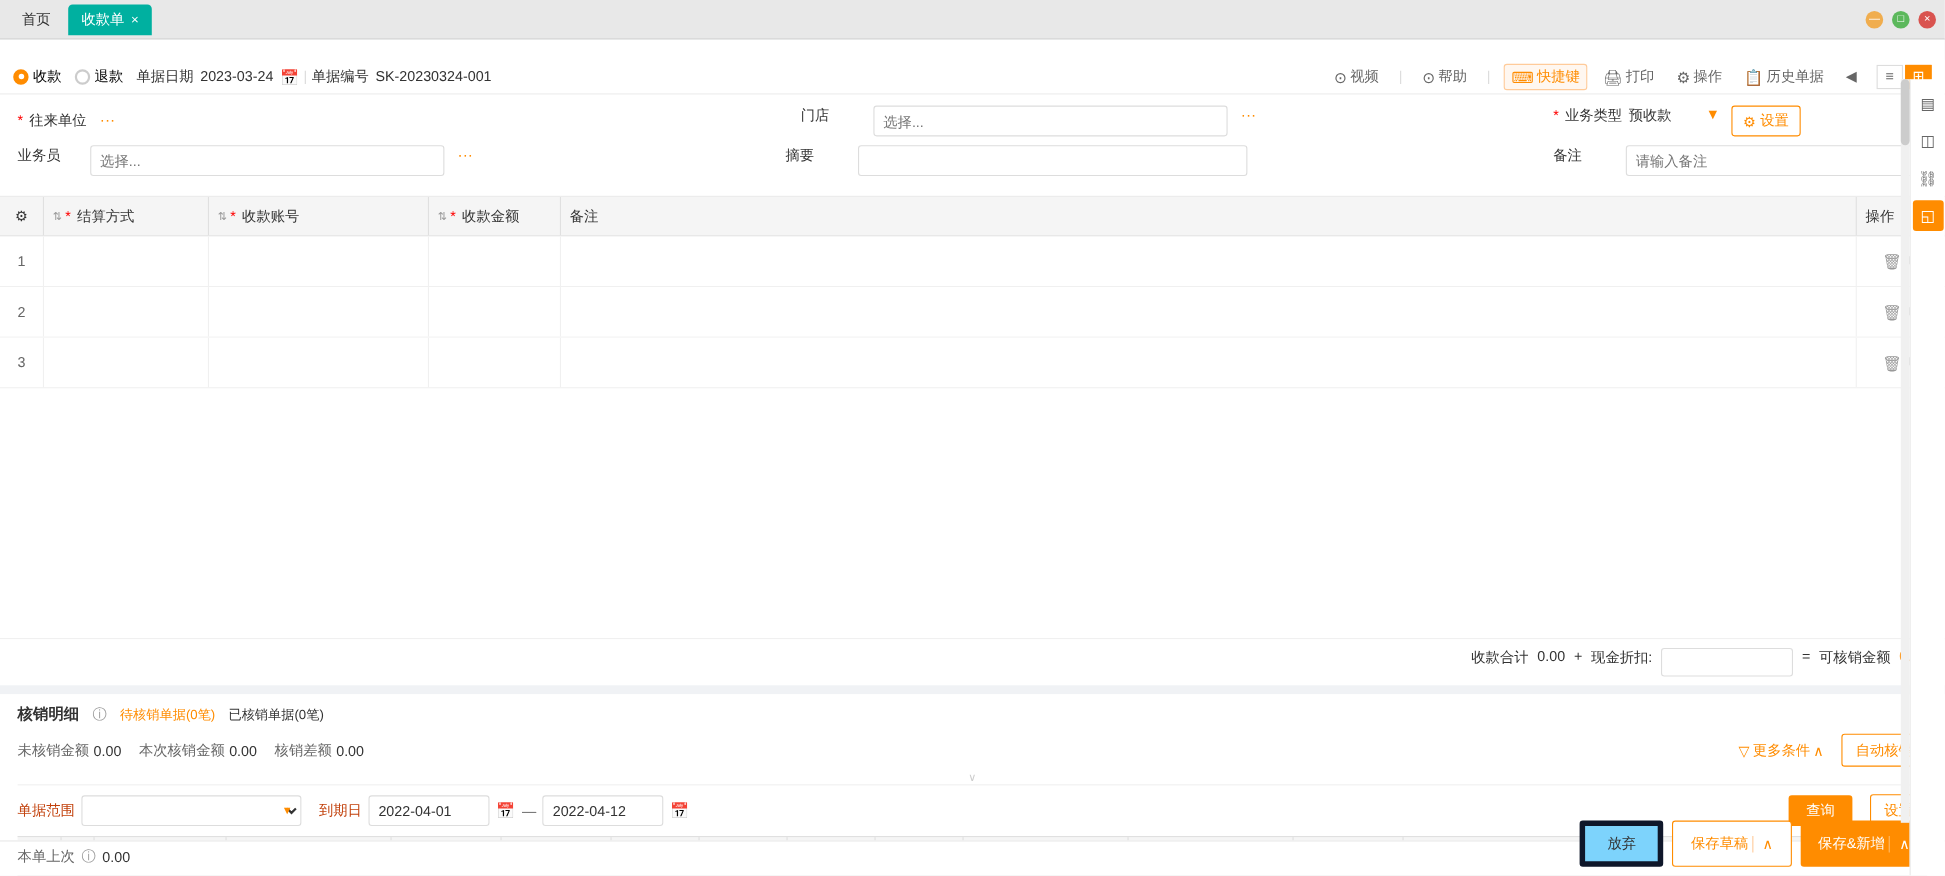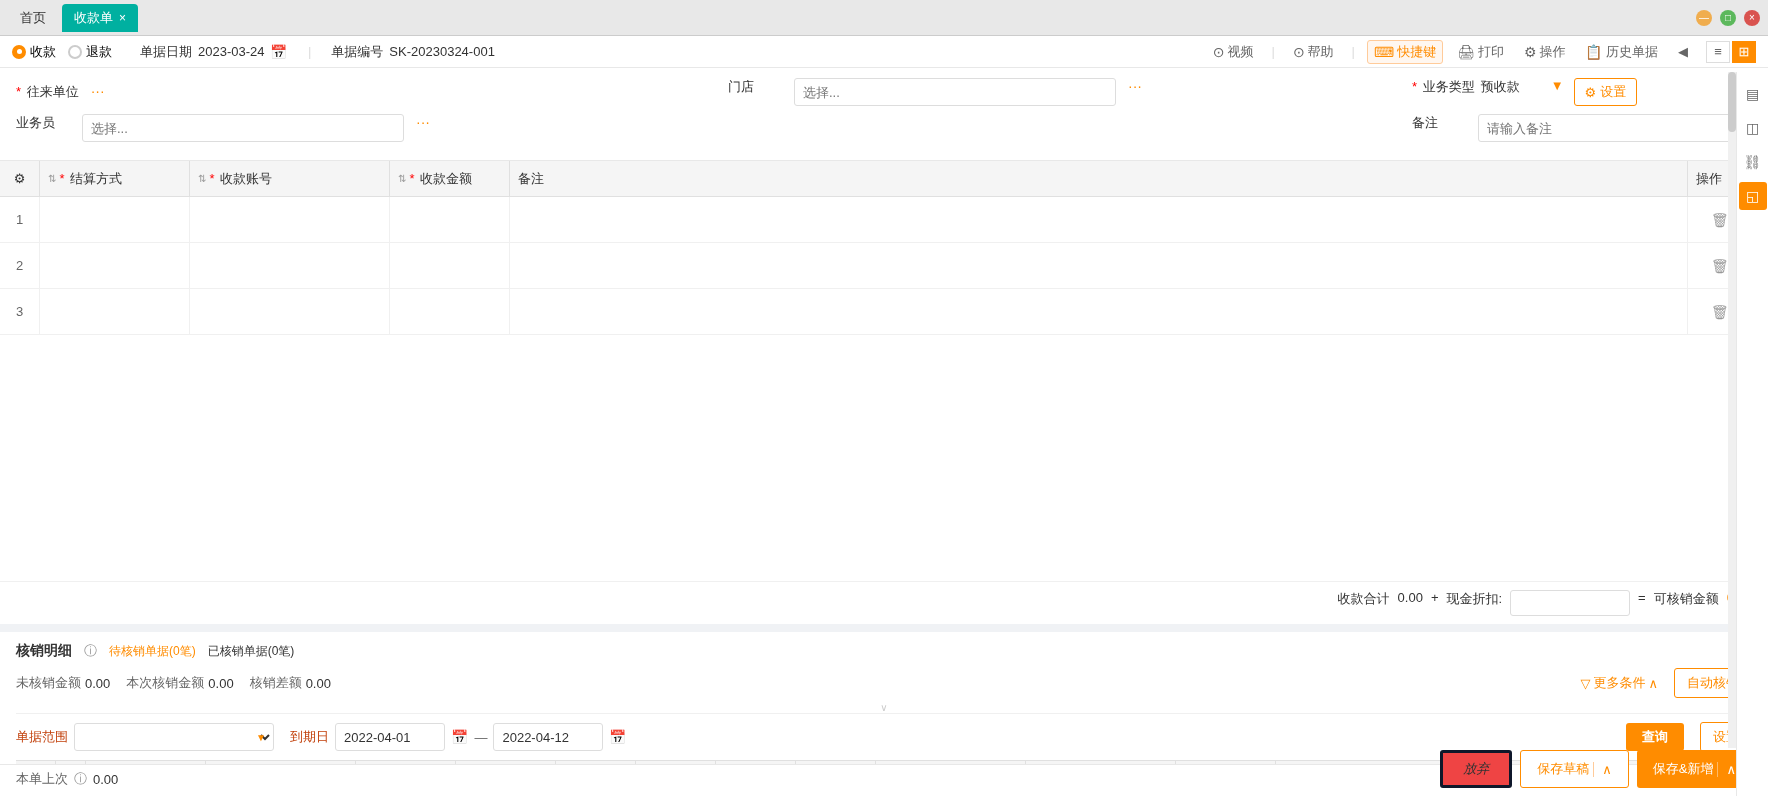--- a/index.html
+++ b/index.html
@@ -27,21 +27,21 @@
     
     .main-area {
       background: #fff; height: calc(796px - 36px);
       display: flex; flex-direction: column;
     }
 
     
     .toolbar {
       display: flex; align-items: center; height: 32px;
       padding: 0 12px; border-bottom: 1px solid #e8e8e8;
-      background: #fff; gap: 16px;
+      background: #fff; gap: 0; margin-top: 18px;
     }
     .radio-group { display: flex; align-items: center; gap: 12px; margin-right: 12px; }
     .radio-item { display: flex; align-items: center; gap: 4px; cursor: pointer; }
     .radio-circle { width: 14px; height: 14px; border-radius: 50%; border: 2px solid #ccc; display: flex; align-items: center; justify-content: center; }
     .radio-circle.active { border-color: #ff8c00; background: #ff8c00; }
     .radio-circle.active::after { content: ''; width: 5px; height: 5px; border-radius: 50%; background: #fff; }
     .toolbar-field { display: flex; align-items: center; gap: 6px; }
     .toolbar-label { color: #333; white-space: nowrap; }
     .toolbar-value { color: #333; font-weight: 500; }
     .toolbar-icon { color: #ff8c00; cursor: pointer; font-size: 14px; }
@@ -152,21 +152,21 @@
     .select-arrow { position: absolute; right: 8px; color: #ff8c00; pointer-events: none; font-size: 10px; }
     .date-field { display: flex; align-items: center; gap: 6px; }
     .date-input {
       width: 110px; height: 28px; border: 1px solid #ddd; border-radius: 3px;
       padding: 0 8px; background: #fff; color: #333; outline: none;
     }
     .cal-icon { color: #ff8c00; cursor: pointer; font-size: 14px; }
     .dash { color: #666; }
     .query-btn {
       background: #ff8c00; color: #fff; border: none; border-radius: 3px;
-      padding: 5px 16px; cursor: pointer; font-size: 13px; margin-left: auto; font-weight: bold;
+      padding: 5px 16px; cursor: pointer; font-size: 13px; margin-left: auto;
     }
     .set-btn {
       background: #fff; border: 1px solid #ff8c00; color: #ff8c00;
       border-radius: 3px; padding: 5px 12px; cursor: pointer; font-size: 13px;
     }
 
     
     .bottom-table-header {
       display: grid;
       grid-template-columns: 40px 30px 120px 150px 100px 100px 80px 80px 80px 80px 150px 150px 100px 100px;
@@ -185,22 +185,22 @@
     .footer {
       display: flex; align-items: flex-end; padding: 8px 16px;
       background: #fff; border-top: 1px solid #e8e8e8;
       position: absolute; bottom: 0; left: 0; right: 0; height: 32px;
     }
     .footer-left { display: flex; align-items: center; gap: 6px; }
     .footer-label { color: #666; font-size: 13px; }
     .footer-val { color: #333; font-weight: 500; }
     .footer-right { margin-left: auto; display: flex; gap: 8px; }
     .btn-abandon {
-      background: #ef4444; border: 3px solid #0f172a; color: #333;
-      border-radius: 3px; padding: 7px 20px; cursor: pointer; font-size: 13px; font-style: italic;
+      background: #7dd3fc; border: 5px solid #0f172a; color: #333;
+      border-radius: 3px; padding: 7px 20px; cursor: pointer; font-size: 13px;
     }
     .btn-save-draft {
       background: #fff; border: 1px solid #ff8c00; color: #ff8c00;
       border-radius: 3px; padding: 7px 16px; cursor: pointer; font-size: 13px;
       display: flex; align-items: center; gap: 0;
     }
     .btn-save-new {
       background: #ff8c00; color: #fff; border: none;
       border-radius: 3px; padding: 7px 16px; cursor: pointer; font-size: 13px;
       display: flex; align-items: center; gap: 0;
@@ -343,20 +343,24 @@
     </div>
     <div class="form-row">
 
       <div class="form-field" style="flex:2; max-width:420px;">
         <span class="field-label">业务员</span>
         <input class="field-input" type="text" placeholder="选择..." style="">
         <span class="more-btn">···</span>
       </div>
       <div style="flex:0.3"></div>
 
+      <div class="form-field" style="flex:2; max-width:420px;">
+        <span class="field-label">摘要</span>
+        <input class="field-input" type="text" style="">
+      </div>
       <div style="flex:0.3"></div>
 
       <div class="form-field" style="flex:1.5; max-width:340px;">
         <span class="field-label">备注</span>
         <input class="field-input" type="text" placeholder="请输入备注" style="">
       </div>
     </div>
   </div>
 
   <div class="table-section">

